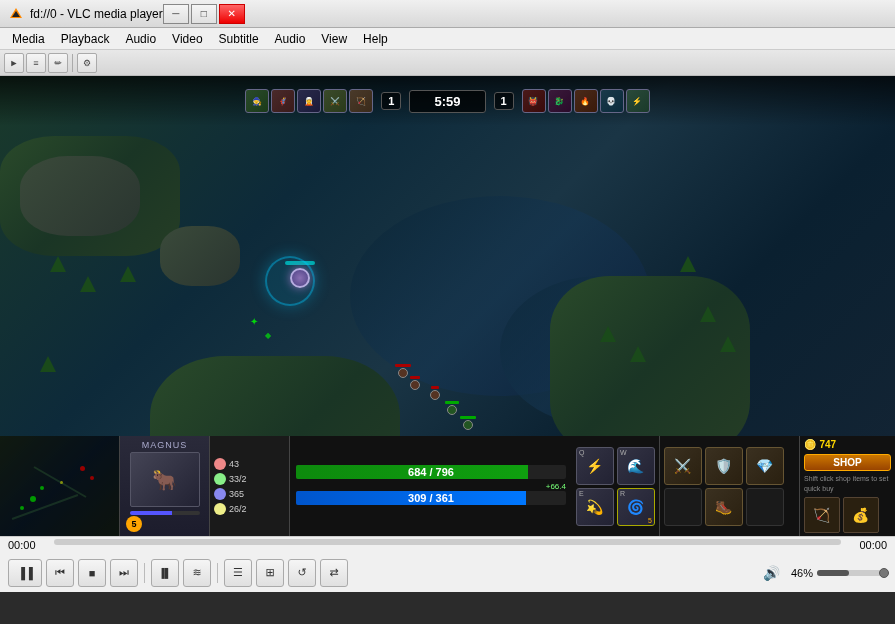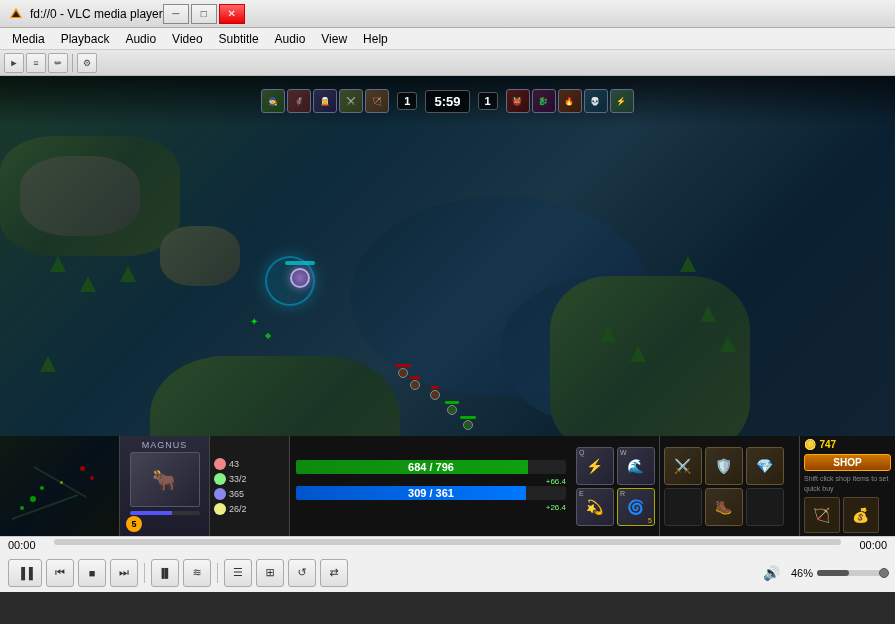--- a/index.html
+++ b/index.html
@@ -110,21 +110,21 @@
       justify-content: center;
       gap: 8px;
       padding: 4px;
     }
 
     .hud-timer {
       background: rgba(0,0,0,0.7);
       color: #fff;
       font-size: 13px;
       font-weight: bold;
-      padding: 3px 8px;
+      padding: 3px 24px;
       border-radius: 3px;
       border: 1px solid #555;
     }
 
     
     #hud-bottom {
       position: absolute;
       bottom: 0; left: 0; right: 0;
       height: 100px;
       background: linear-gradient(to top, rgba(0,0,0,0.9), rgba(0,0,0,0.6));
@@ -608,21 +608,20 @@
       <div id="resource-bars">
         <div class="res-bar-container">
           <div class="res-bar hp-bar-fill" style="width:86%;"></div>
           <span class="res-bar-text">684 / 796</span>
         </div>
         <div class="res-bonus">+66.4</div>
         <div class="res-bar-container">
           <div class="res-bar mp-bar-fill" style="width:85%;"></div>
           <span class="res-bar-text">309 / 361</span>
         </div>
-        <div class="res-bonus">+26.4</div>
       </div>
 
       <div id="abilities-panel">
         <div style="display:flex;flex-direction:column;gap:3px;">
           <div style="display:flex;gap:3px;">
             <div class="ability-slot">
               <span class="ability-key">Q</span>
               <span>⚡</span>
             </div>
             <div class="ability-slot">

